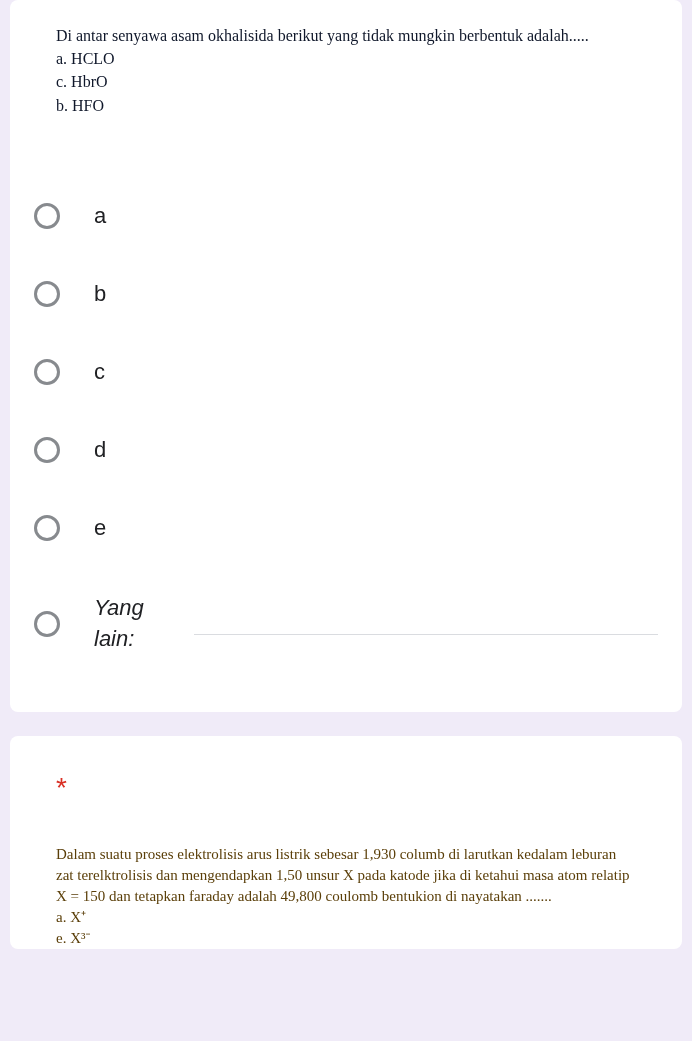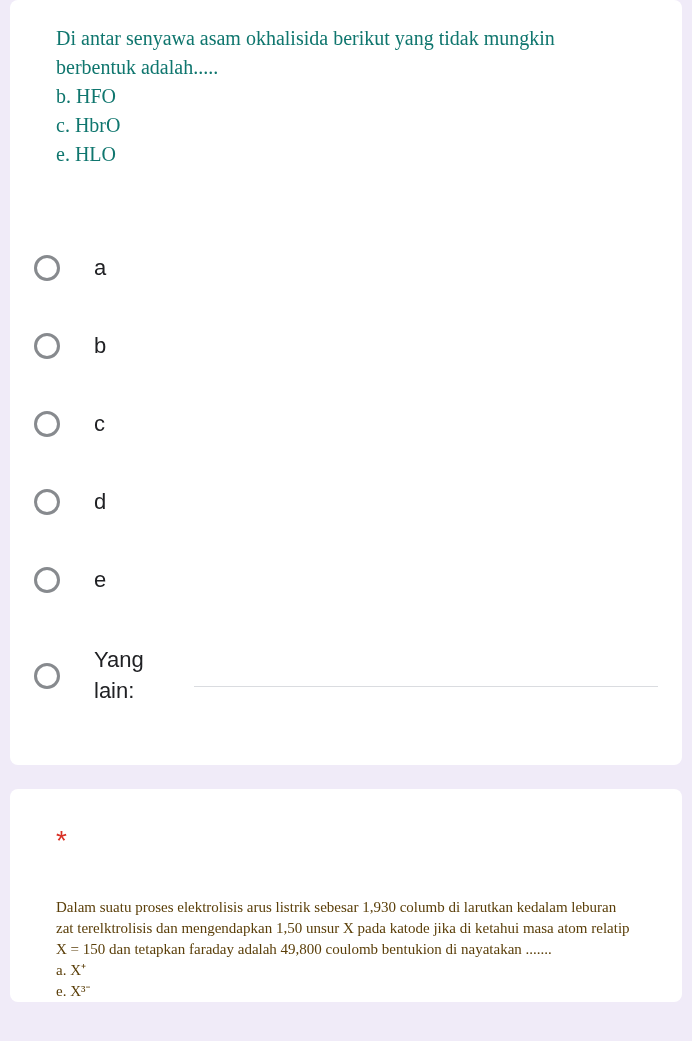--- a/index.html
+++ b/index.html
@@ -13,23 +13,23 @@
   .card {
     background: #fff;
     border-radius: 8px;
     margin-bottom: 24px;
     padding: 24px 24px 32px 24px;
   }
   .qimg {
     padding: 0 22px 50px 22px;
   }
   .qtext {
-    color: #0f766e;
+    color: #0f172a;
     font-family: "Times New Roman", serif;
-    font-size: 20px;
+    font-size: 16px;
     line-height: 1.45;
   }
   .qtext .line { display:block; }
   .options { margin-top: 10px; }
   .opt {
     display: flex;
     align-items: center;
     padding: 26px 0;
   }
   .opt .radio {
@@ -42,20 +42,21 @@
     opacity: 0.75;
   }
   .opt .label {
     font-size: 22px;
     color: #202124;
     font-family: Arial, sans-serif;
   }
   .other-row .label {
     width: 80px;
     line-height: 1.4;
+    font-style: italic;
   }
   .other-line {
     flex: 1;
     border-bottom: 1px solid #dadce0;
     height: 1px;
     margin-left: 20px;
     margin-top: 22px;
   }
   .req {
     color: #d93025;
@@ -73,23 +74,23 @@
     padding: 0 22px;
   }
 </style>
 </head>
 <body>
 
 <div class="card">
   <div class="qimg">
     <div class="qtext">
       <span class="line">Di antar senyawa asam okhalisida berikut yang tidak mungkin berbentuk adalah.....</span>
+      <span class="line">a.  HCLO</span>
+      <span class="line">c.  HbrO</span>
       <span class="line">b.  HFO</span>
-      <span class="line">c.  HbrO</span>
-      <span class="line">e.  HLO</span>
     </div>
   </div>
 
   <div class="options">
     <div class="opt">
       <span class="radio"></span>
       <span class="label">a</span>
     </div>
     <div class="opt">
       <span class="radio"></span>

